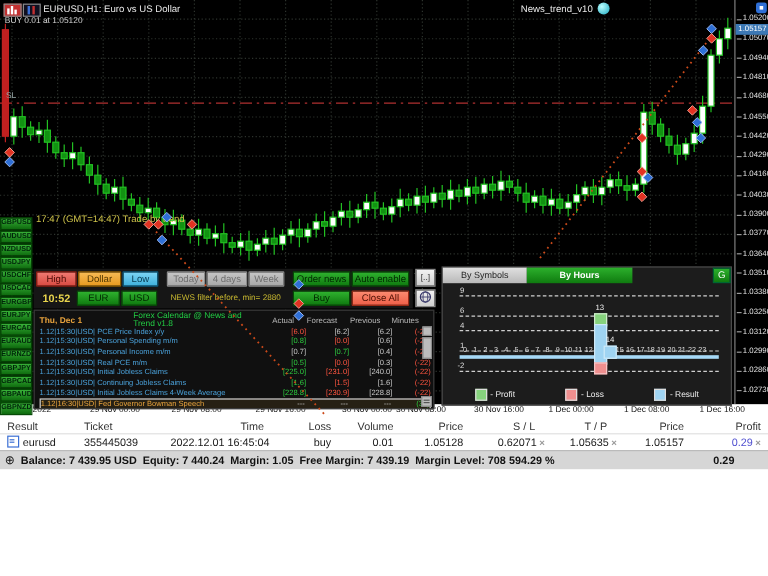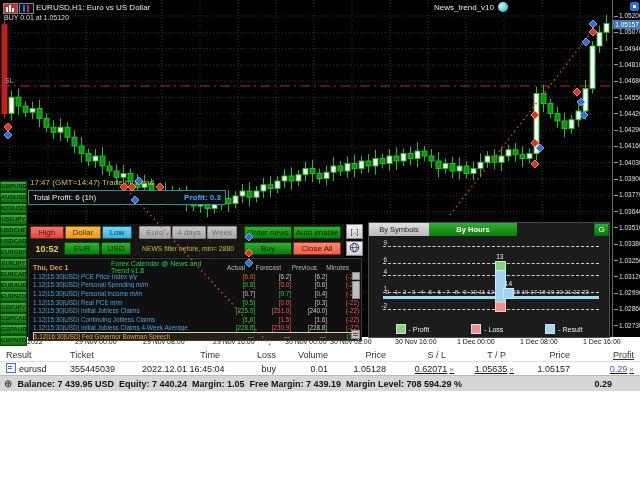--- a/index.html
+++ b/index.html
@@ -75,21 +75,21 @@
   .cal-row.hl .ev{color:#e8a33d;}
   #cal-scroll{position:absolute;right:1px;top:13px;bottom:12px;width:8px;}
   .sc-part{width:8px;background:#bdbdbd;border:1px solid #8a8a8a;box-sizing:border-box;}
   #cal-bottom-ico{position:absolute;right:1px;bottom:1px;width:9px;height:9px;background:#bdbdbd;border:1px solid #8a8a8a;box-sizing:border-box;}
   #cal-bottom-ico::after{content:"";position:absolute;left:1px;top:2px;width:5px;height:1px;background:#555;box-shadow:0 2px 0 #555;}
   
   #hours{position:absolute;left:368px;top:222px;width:242px;height:116px;background:#1c1c1c;
      border:1px solid #4a4a4a;z-index:6;box-sizing:border-box;}
   #htabs{display:flex;height:13px;}
   .tab{font-size:7.5px;height:13px;line-height:13px;text-align:center;cursor:pointer;}
-  #tab-symbols{width:60px;background:linear-gradient(#e0e0e0,#b8b8b8);color:#222;}
+  #tab-symbols{width:70px;background:linear-gradient(#e0e0e0,#b8b8b8);color:#222;}
   #tab-hours{width:88px;background:linear-gradient(#2cb02c,#0f7a0f);color:#fff;font-weight:bold;}
   #g-btn{margin-left:auto;width:13px;height:11px;background:linear-gradient(#2cb02c,#0f7a0f);
      color:#fff;font-size:8px;line-height:11px;text-align:center;border:1px solid #063;cursor:pointer;}
   #hplot{position:absolute;left:14px;top:16px;width:216px;height:78px;}
   .ylab{position:absolute;color:#ddd;font-size:6.5px;right:222px;width:10px;text-align:right;}
   .hgrid{position:absolute;left:0;width:216px;border-top:1px dashed #cfcfcf;height:0;}
   #baseline{position:absolute;left:0;width:216px;height:3px;background:#a6d9f7;}
   .hnum{position:absolute;color:#ddd;font-size:6px;width:9px;text-align:center;}
   .hbar{position:absolute;width:9px;}
   .hb-p{background:#86d37d;border:1px solid #cfeccc;} .hb-l{background:#ef8f8f;border:1px solid #f6c6c6;}
@@ -100,21 +100,21 @@
   .lg i{width:8px;height:8px;display:inline-block;border:1px solid #ddd;}
   .lg-p{background:#86d37d;} .lg-l{background:#ef8f8f;} .lg-r{background:#9fd4f2;}
   
   #time-axis{position:absolute;left:0;top:337px;width:640px;height:11px;background:#fff;z-index:1;}
   .tlab{position:absolute;top:1px;color:#111;font-size:7px;white-space:nowrap;}
   #trades{position:absolute;left:0;top:348px;width:640px;z-index:1;background:#fff;}
   .trow{display:grid;grid-template-columns:64px 78px 92px 56px 52px 58px 60px 60px 64px 56px;
         height:13px;align-items:center;font-size:9px;color:#1a1a1a;}
   .trow.head{border-bottom:1px solid #e0e0e0;color:#333;}
   .cl{padding-left:6px;text-align:left;} .cr{padding-right:14px;text-align:right;white-space:nowrap;}
-  .cr.tight{padding-right:6px;text-decoration:underline;}
+  .cr.tight{padding-right:6px;}
   .x{color:#999;font-size:8px;margin-left:2px;cursor:pointer;}
   .blue{color:#5050d0;}
   #sym-ico{display:inline-block;width:8px;height:8px;border:1px solid #3b6fd4;vertical-align:-1px;margin-right:3px;position:relative;}
   #sym-ico::after{content:"";position:absolute;left:1px;top:2px;width:4px;height:1px;background:#3b6fd4;box-shadow:0 2px 0 #3b6fd4;}
   #balance{display:flex;align-items:center;height:15px;background:#d6d6d6;border-top:1px solid #bbb;
      font-size:9px;font-weight:bold;color:#111;}
   #balance .exp{margin:0 5px 0 4px;font-weight:normal;font-size:10px;cursor:pointer;}
   #balance .sum{flex:1;white-space:nowrap;overflow:hidden;}
   #balance .bp{padding-right:28px;}
 </style>
@@ -390,32 +390,28 @@
       <div class="sym">EURCAD</div>
       <div class="sym">EURAUD</div>
       <div class="sym">EURNZD</div>
       <div class="sym">GBPJPY</div>
       <div class="sym">GBPCAD</div>
       <div class="sym">GBPAUD</div>
       <div class="sym">GBPNZD</div>
     </div>
 
   <div id="session-line">17:47 (GMT=14:47) Trade by trend</div>
-  <div id="profit-box">
-    <span class="tp">Total Profit: 6 (1h)</span>
-    <span class="pf">Profit: 0.3</span>
-  </div>
 
   <div id="controls">
     <div class="crow">
       <div class="btn b-red" style="width:34px">High</div>
       <div class="btn b-org" style="width:36px">Dollar</div>
       <div class="btn b-blu" style="width:30px">Low</div>
       <div style="width:6px"></div>
-      <div class="btn b-gry" style="width:32px">Euro</div>
+      <div class="btn b-gry" style="width:32px">Today</div>
       <div class="btn b-gry" style="width:34px">4 days</div>
       <div class="btn b-gry" style="width:30px">Week</div>
       <div style="flex:1"></div>
       <div class="btn b-grn" style="width:48px">Order news</div>
       <div class="btn b-grn" style="width:48px">Auto enable</div>
     </div>
     <div class="crow">
       <div class="yel-txt" style="width:34px">10:52</div>
       <div class="btn b-grn" style="width:36px">EUR</div>
       <div class="btn b-grn" style="width:30px">USD</div>

